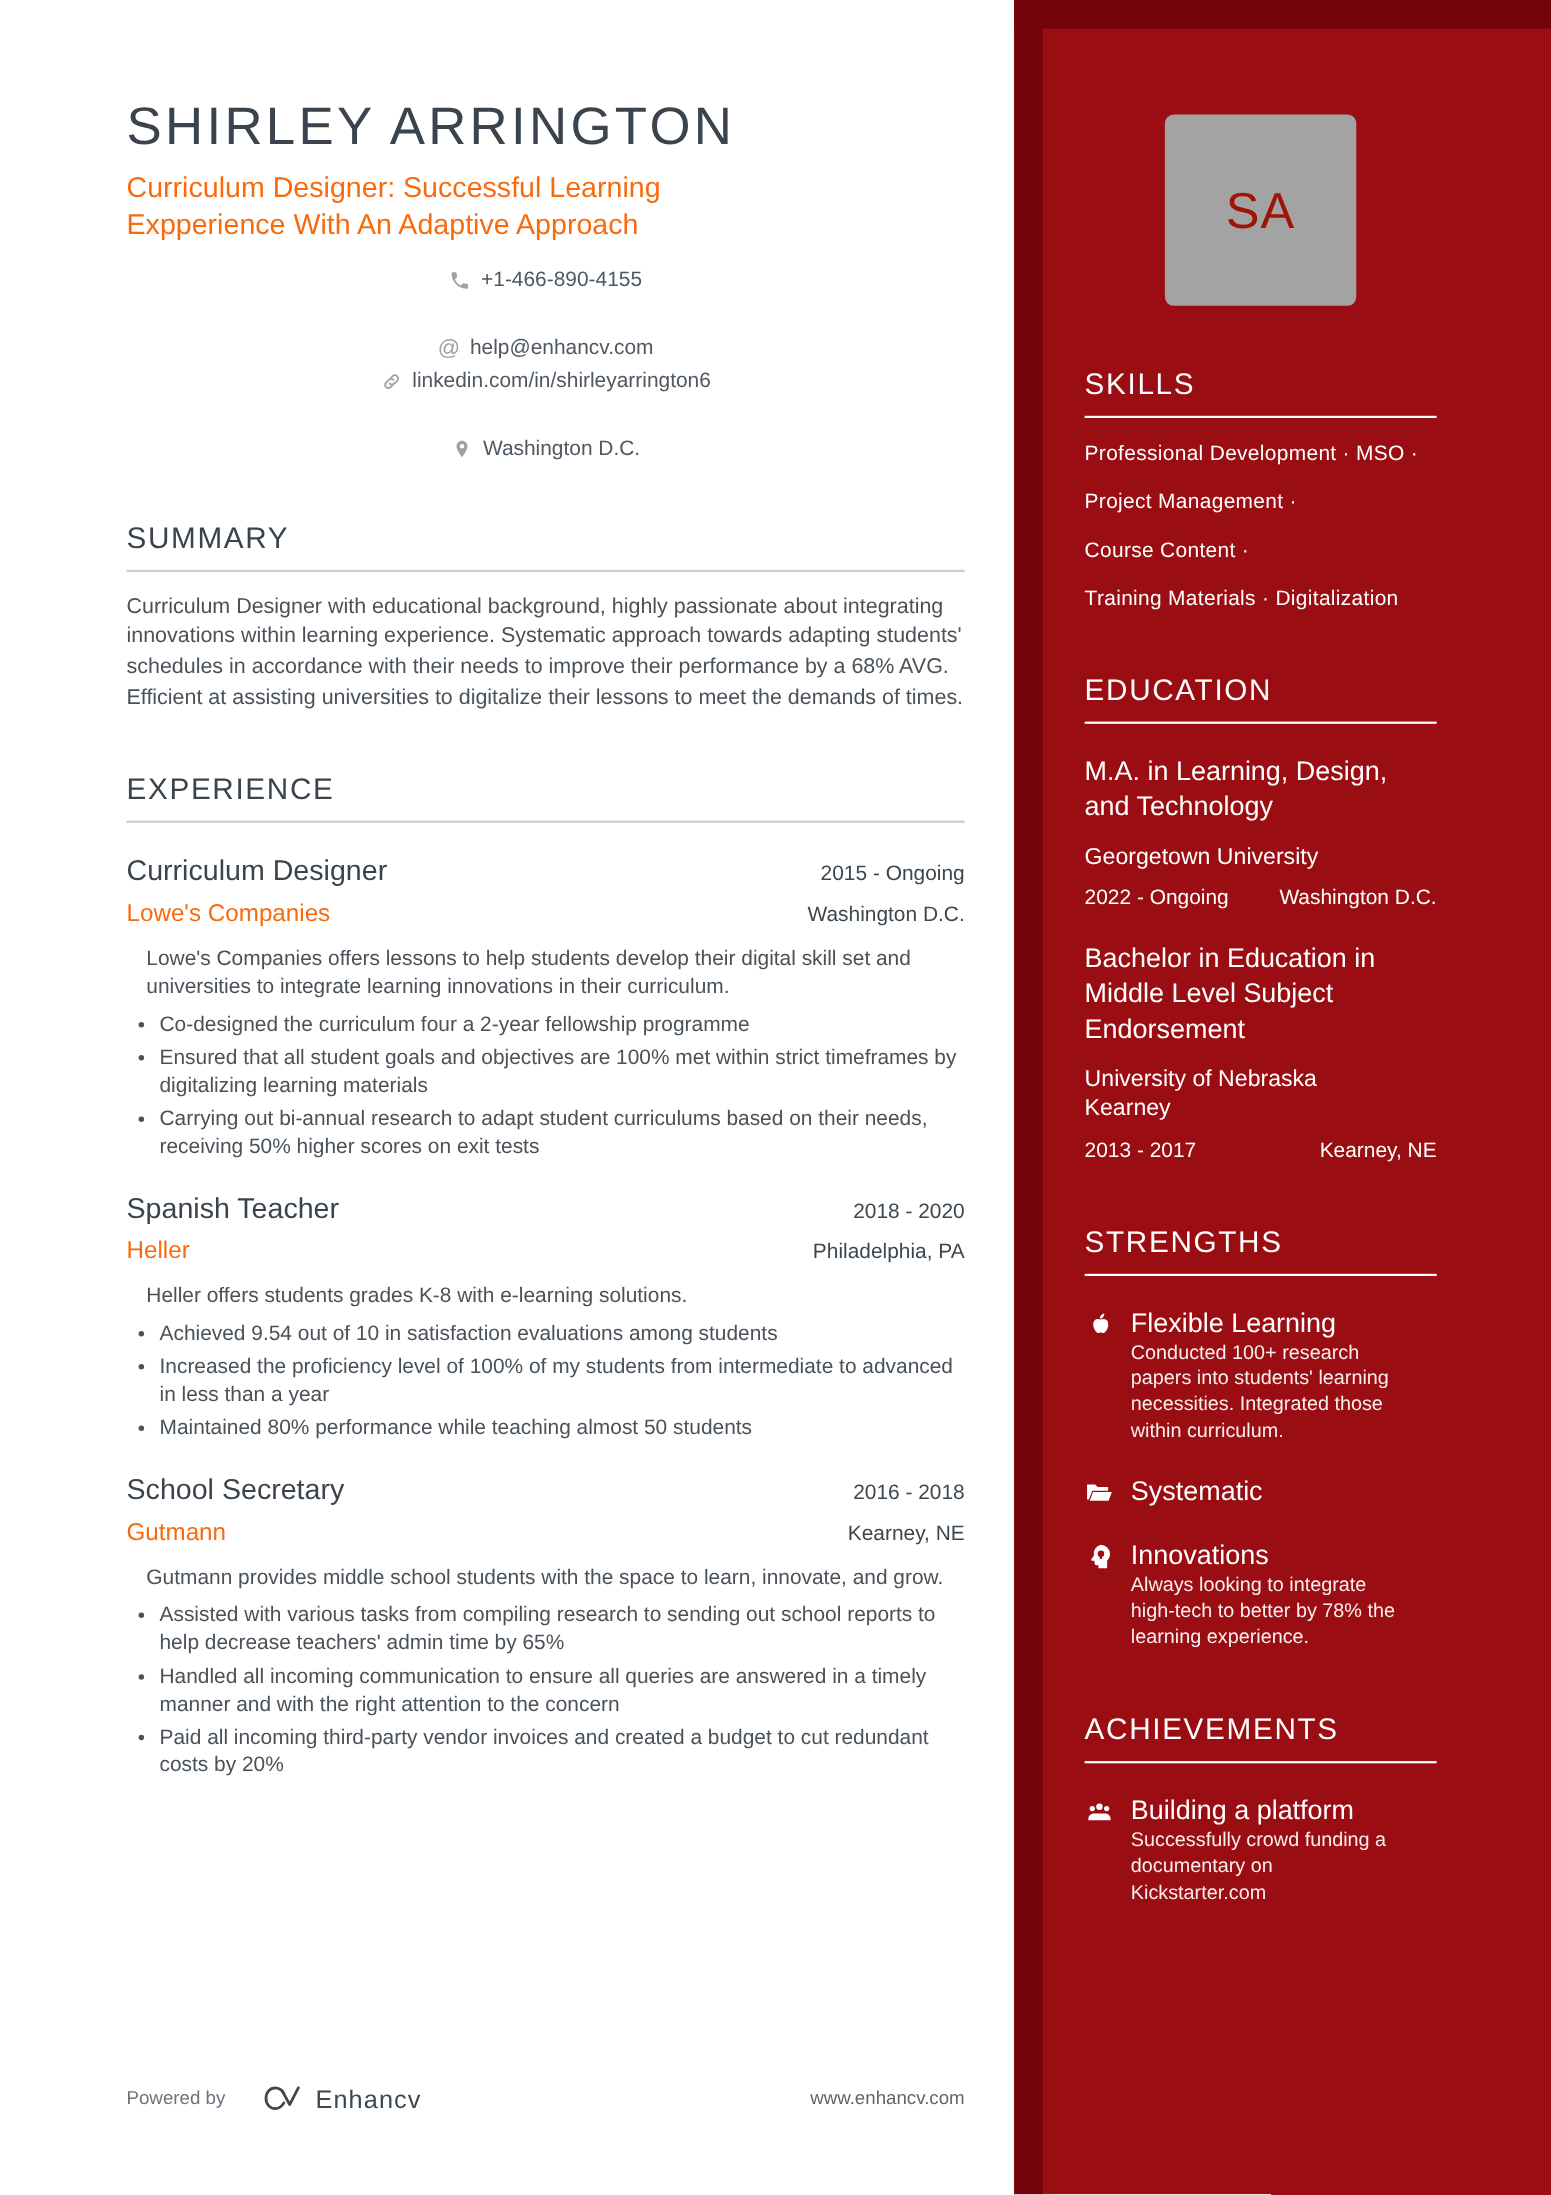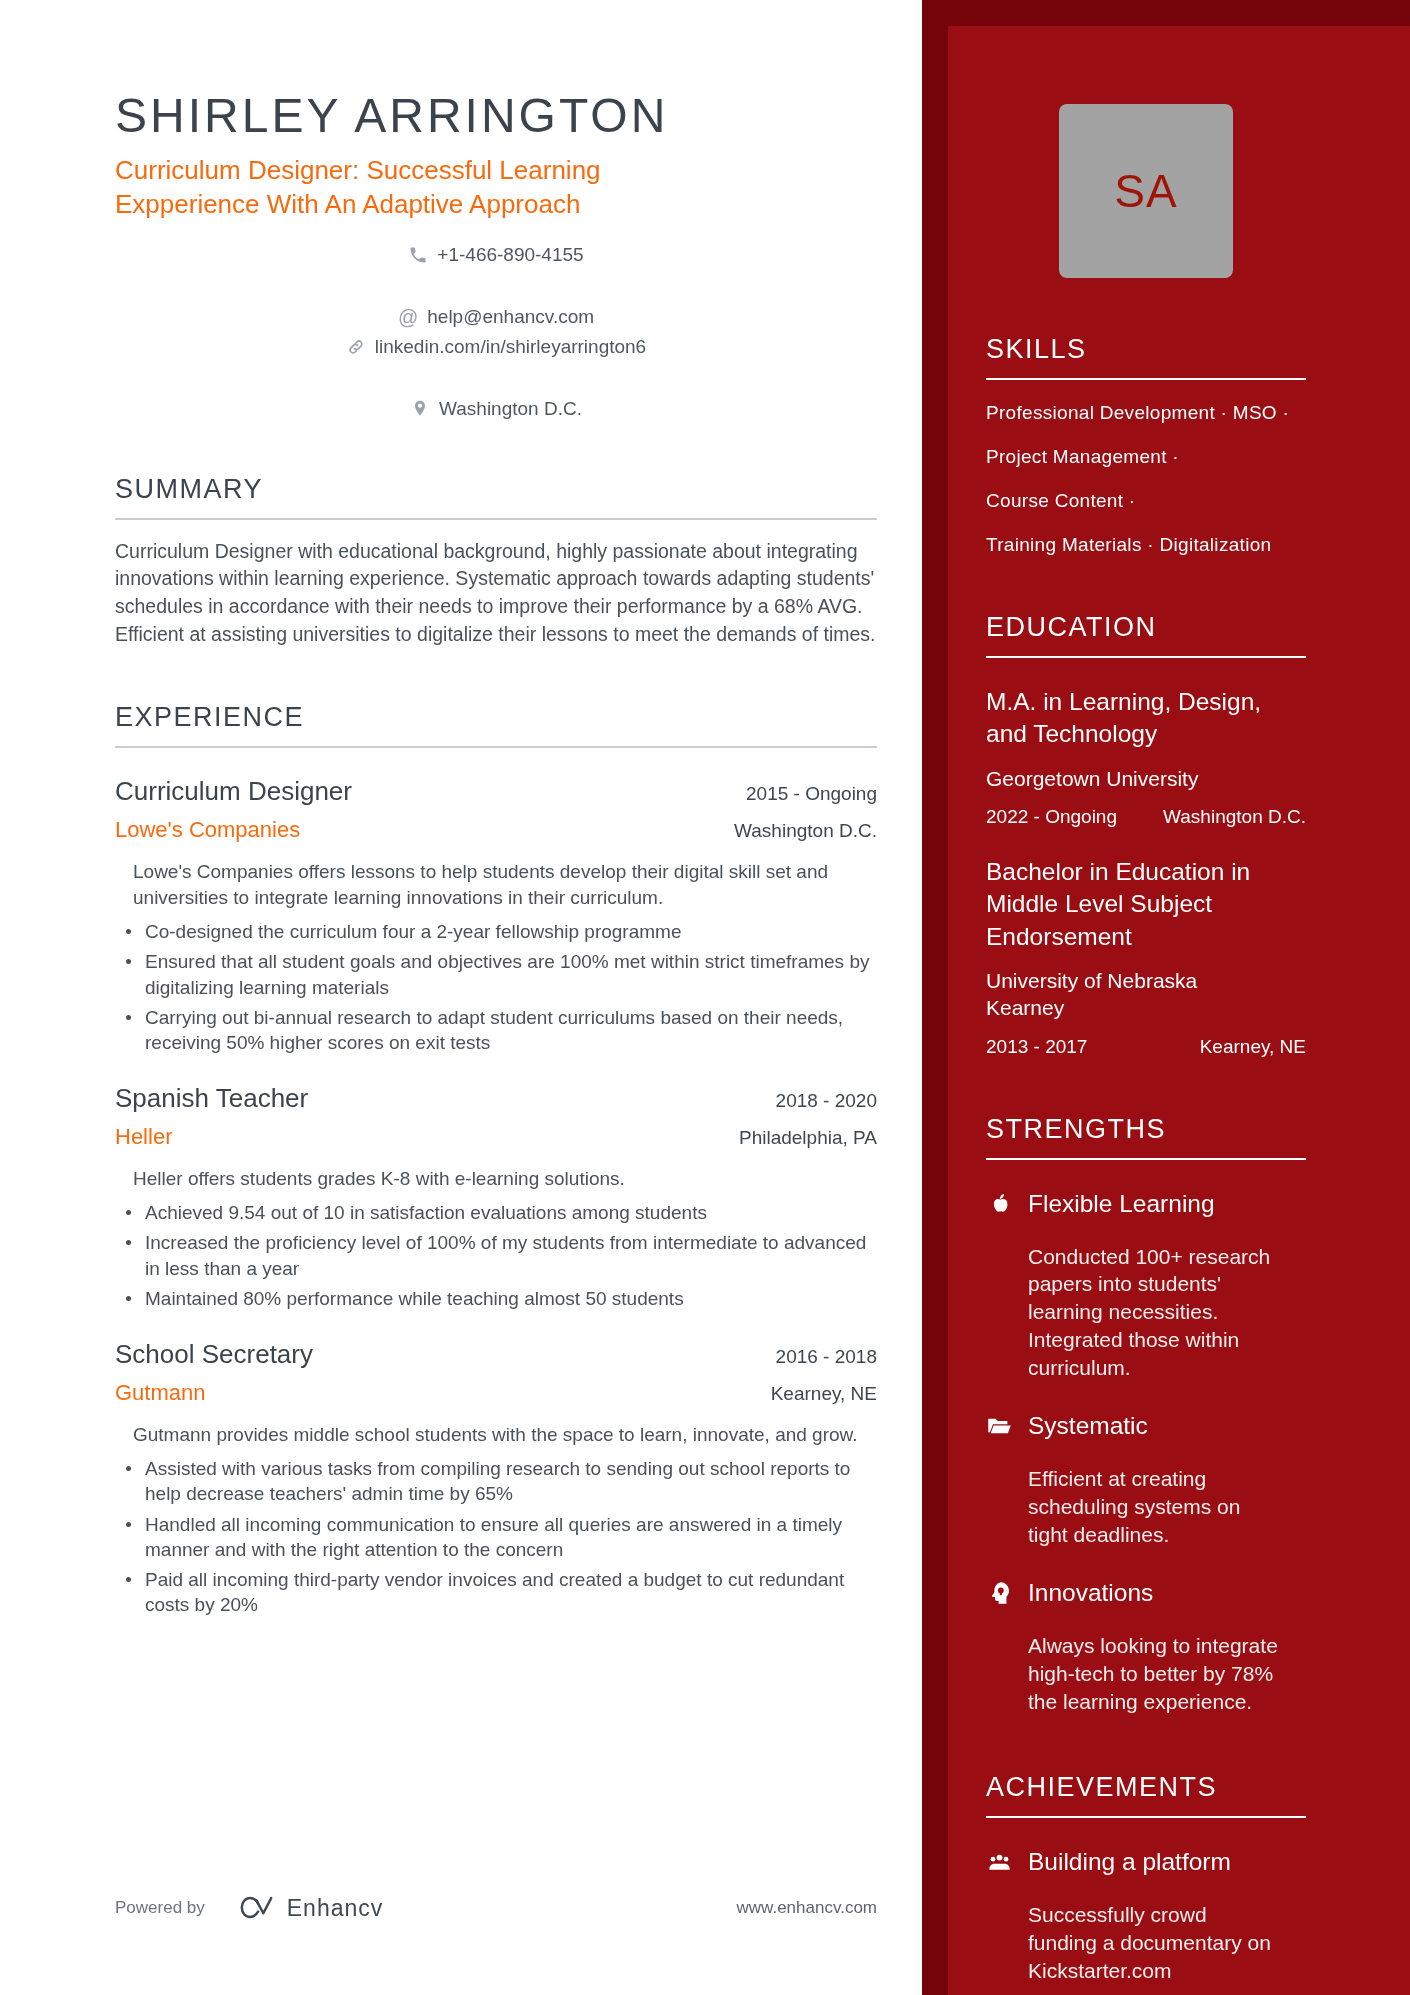--- a/index.html
+++ b/index.html
@@ -25,21 +25,21 @@
 
   .edu-entry { margin-top:28px; }
   .edu-degree { color:#ffffff; font-size:24.5px; line-height:1.32; max-width:312px; }
   .edu-school { color:#ffffff; font-size:21px; line-height:1.3; margin-top:14px; max-width:250px; }
   .edu-meta { display:flex; justify-content:space-between; color:#ffffff; font-size:19px; margin-top:14px; }
 
   .strength { margin-top:30px; position:relative; padding-left:42px; }
   .strength-icon { position:absolute; left:0; top:1px; width:27px; height:27px; }
   .strength-icon svg { width:27px; height:27px; display:block; }
   .strength-title { color:#ffffff; font-size:24.5px; }
-  .strength-text { color:rgba(255,255,255,0.93); font-size:21px; line-height:1.33; margin-top:25px; max-width:250px; }
+  .strength-text { color:rgba(255,255,255,0.93); font-size:18px; line-height:1.33; margin-top:0; max-width:250px; }
 
   
   .main { position:absolute; left:115px; top:0; width:762px; }
   .name { margin-top:88px; font-size:48px; font-weight:400; color:#3B444C; letter-spacing:3px; }
   .headline { margin-top:10px; color:#F96A0D; font-size:26px; line-height:1.32; max-width:560px; }
 
   .contact { margin-top:22px; }
   .contact-row { display:flex; gap:40px; margin-top:7px; align-items:center;flex-direction:column; }
   .contact-item { display:flex; align-items:center; gap:9px; font-size:19px; color:#4E5862; }
   .contact-item svg { width:20px; height:20px; display:block; }
@@ -232,21 +232,20 @@
         </div>
 
         <div class="strength">
           <span class="strength-icon">
             <svg viewBox="0 0 24 24" fill="#ffffff">
               <path d="M2 5h6.5l2 2H19v3H6.2L3.5 17H2V5z"></path>
               <path d="M6.8 11H22l-2.6 7H4.2l2.6-7z"></path>
             </svg>
           </span>
           <div class="strength-title">Systematic</div>
-          <div class="strength-text">Efficient at creating scheduling systems on tight deadlines.</div>
         </div>
 
         <div class="strength">
           <span class="strength-icon">
             <svg viewBox="0 0 24 24" fill="#ffffff">
               <path d="M13 2a7.5 7.5 0 0 1 7.5 7.5c0 2.2-1 4-2.3 5.4V21h-7v-2.3H9.6A1.6 1.6 0 0 1 8 17.1V15H6.2c-.7 0-1.1-.7-.7-1.3l2-2.9A7.5 7.5 0 0 1 13 2z"></path>
               <circle cx="13.2" cy="9.3" r="2.6" fill="#9A0E13"></circle>
               <rect x="12.3" y="11.3" width="1.8" height="2.2" fill="#9A0E13"></rect>
             </svg>
           </span>

